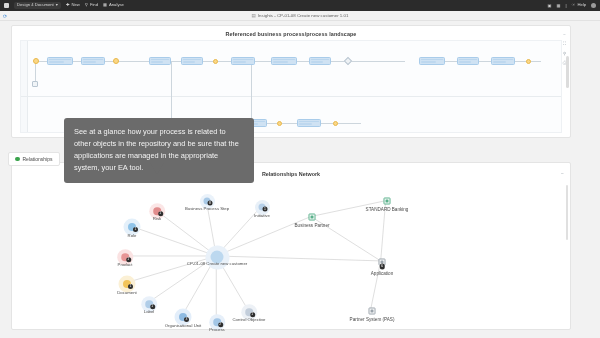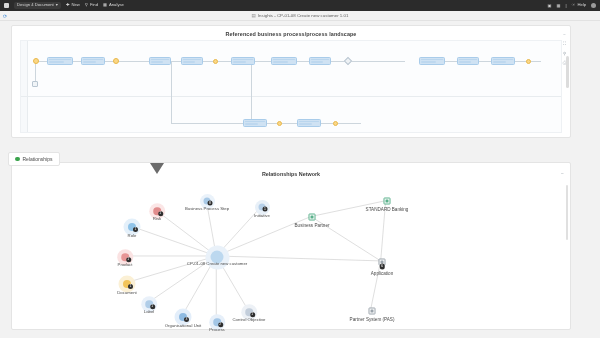--- a/index.html
+++ b/index.html
@@ -322,20 +322,24 @@
       <span class="dt-ico">⎙</span>
     </div>
     <div class="diag-scroll"></div>
   </div>
 
   <div class="rel-tab">
     <span class="rel-dot"></span>
     <span class="rel-tab-label">Relationships</span>
   </div>
 
+  <div class="callout">
+    
+    <span>See at a glance how your process is related to other objects in the repository and be sure that the applications are managed in the appropriate system, your EA tool.</span>
+  </div>
   <div style="position:absolute; left:150px; top:163px; width:0; height:0;
               border-left:7px solid transparent; border-right:7px solid transparent;
               border-top:11px solid #6b6b6b; z-index:41;"></div>
 
   <div class="panel-network">
     <div class="net-title">Relationships Network</div>
     <span class="net-collapse">−</span>
 
     <div class="net-canvas">
       <svg class="edges" viewBox="0 0 560 152" preserveAspectRatio="none">

